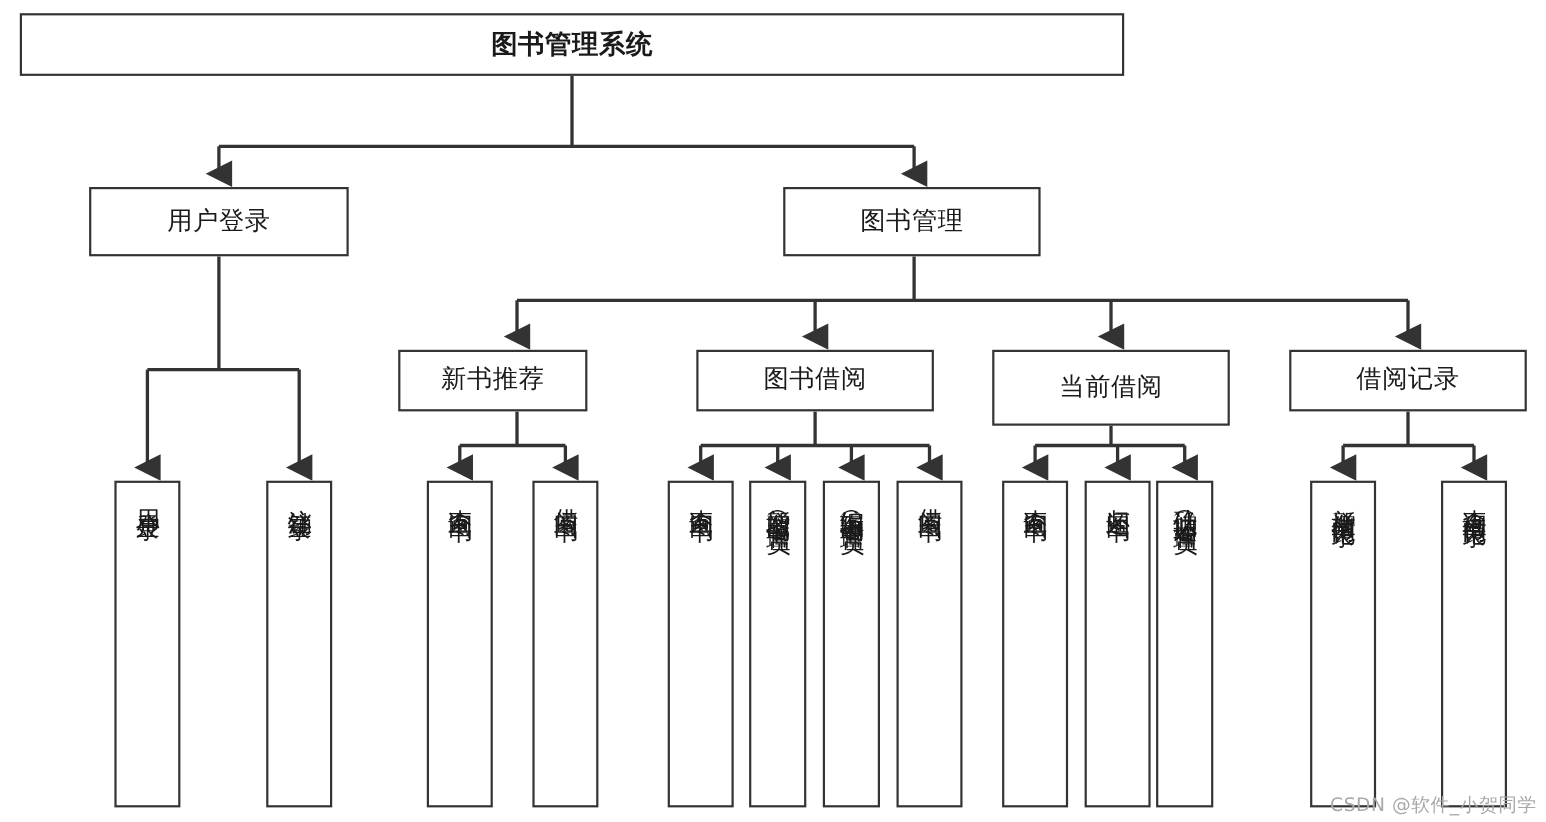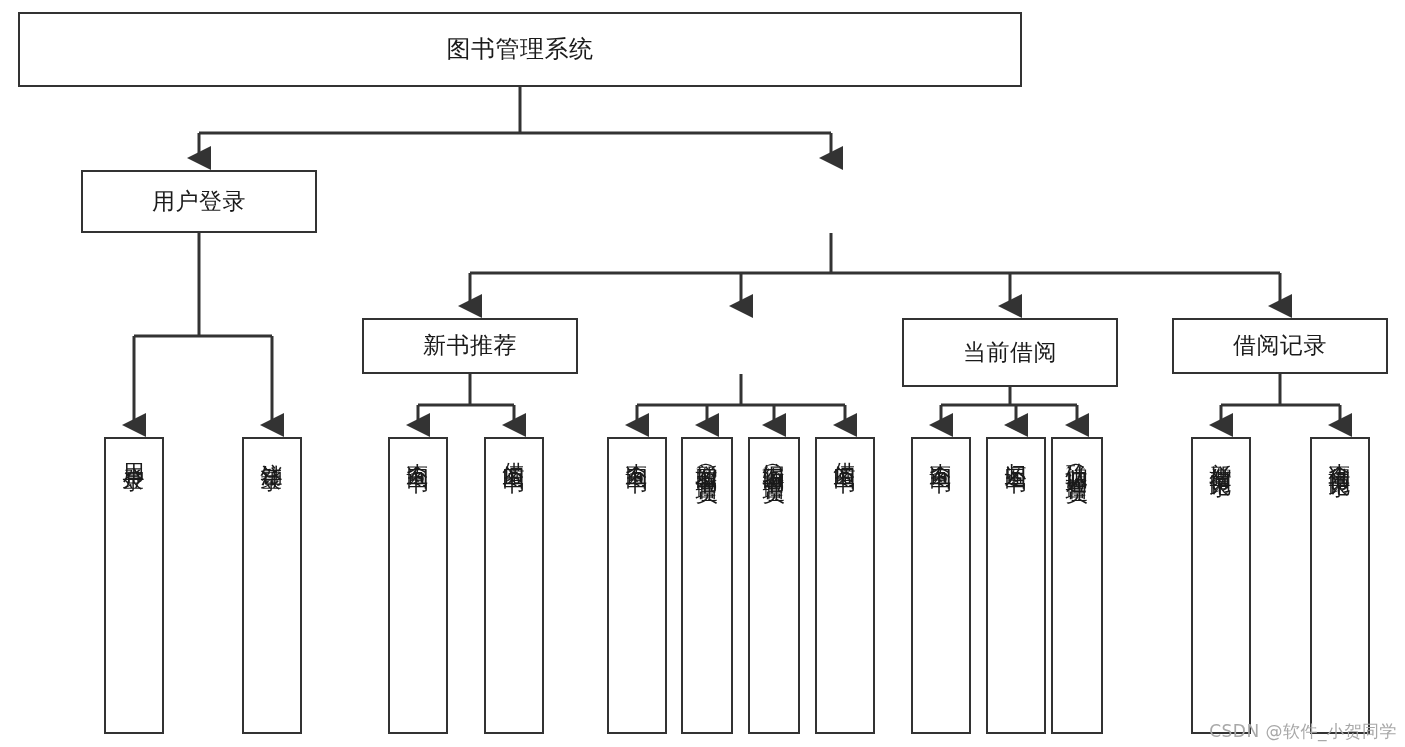--- a/index.html
+++ b/index.html
@@ -117,25 +117,27 @@
       <path d="M1016,405 L1016,425" marker-end="url(#arrow)"></path>
       <path d="M1077,405 L1077,425" marker-end="url(#arrow)"></path>
 
       <path d="M1280,374 L1280,405"></path>
       <path d="M1221,405 L1340,405"></path>
       <path d="M1221,405 L1221,425" marker-end="url(#arrow)"></path>
       <path d="M1340,405 L1340,425" marker-end="url(#arrow)"></path>
     </g>
   </svg>
 
-  <div class="node horiz root" style="left: 18px; top: 12px; width: 1004px; height: 75px;">图书管理系统</div>
+  <div class="node horiz root" style="left: 18px; top: 12px; width: 1004px; height: 57px; font-weight: bold;">图书管理系统</div>
 
   <div class="node horiz" style="left: 81px; top: 170px; width: 236px; height: 63px;">用户登录</div>
+  <div class="node horiz" style="left: 712px; top: 170px; width: 234px; height: 63px;">图书管理</div>
 
-  <div class="node horiz" style="left: 362px; top: 318px; width: 216px; height: 56px;">新书推荐</div>
+  <div class="node horiz" style="left: 362px; top: 318px; width: 172px; height: 56px;">新书推荐</div>
+  <div class="node horiz" style="left: 633px; top: 318px; width: 216px; height: 56px;">图书借阅</div>
   <div class="node horiz" style="left: 902px; top: 318px; width: 216px; height: 69px;">当前借阅</div>
   <div class="node horiz" style="left: 1172px; top: 318px; width: 216px; height: 56px;">借阅记录</div>
 
   <div class="node leaf" style="left: 104px; top: 437px; width: 60px; height: 297px;">
     <span class="vtext">用户登录</span>
   </div>
   <div class="node leaf" style="left: 242px; top: 437px; width: 60px; height: 297px;">
     <span class="vtext">注销登录</span>
   </div>
   <div class="node leaf" style="left: 388px; top: 437px; width: 60px; height: 297px;">

